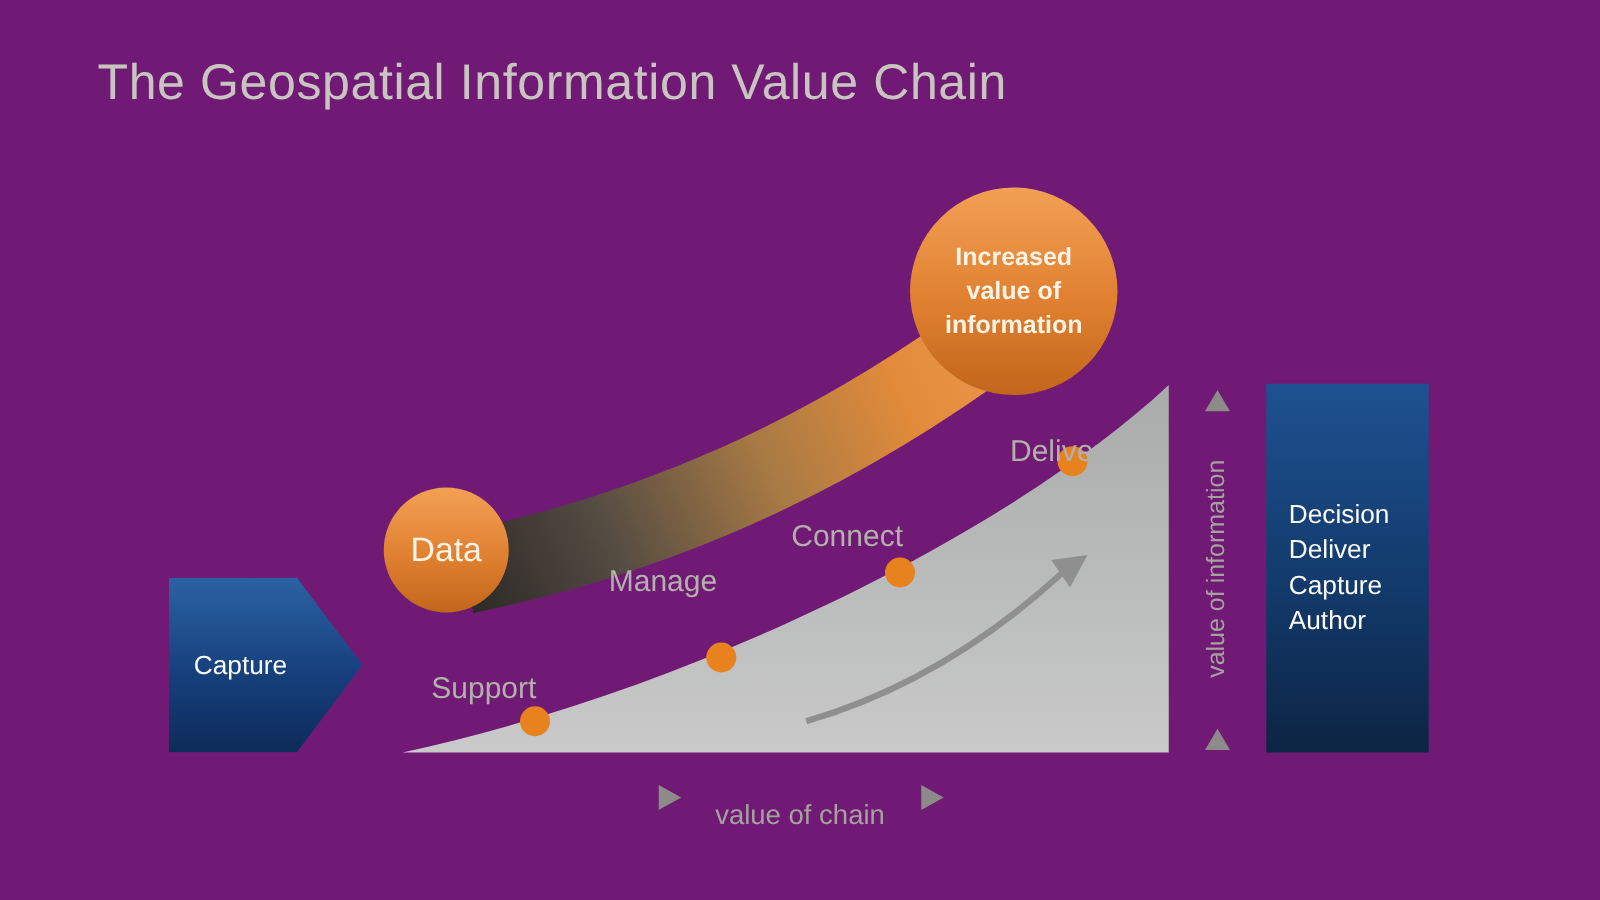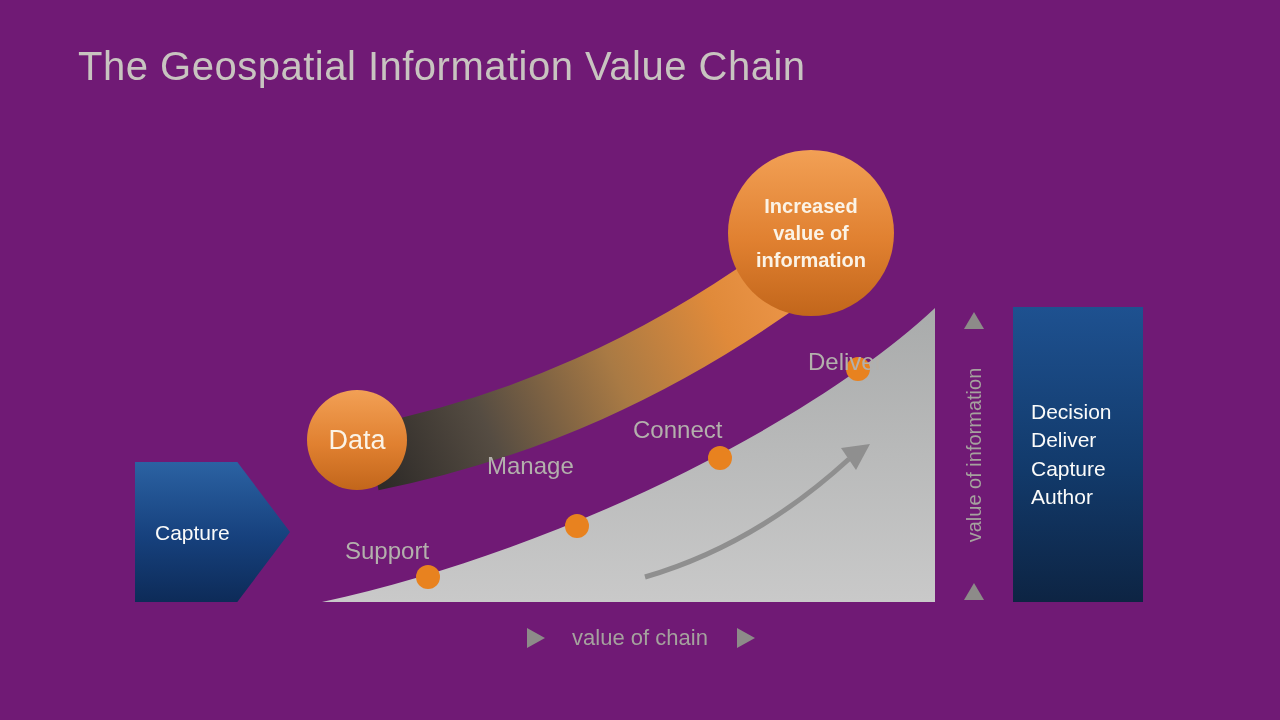--- a/index.html
+++ b/index.html
@@ -42,21 +42,21 @@
     padding-left:18px;box-sizing:border-box;
     color:#fbfbfa;font-size:21px;line-height:28.5px;
   }
   .block-line{display:block;}
 
   .y-axis-label{
     left:974px;top:455px;transform:translate(-50%,-50%) rotate(-90deg);
     font-size:20px;color:#a5a29e;white-space:nowrap;
   }
   .x-axis-label{
-    left:640px;top:638px;transform:translate(-50%,-50%);
+    left:640px;top:652px;transform:translate(-50%,-50%);
     font-size:22px;color:#a5a29e;white-space:nowrap;
   }
 </style>
 </head>
 <body>
 
 <div class="slide">
 
   <svg class="layer abs" viewBox="0 0 1280 720">
     <defs>

